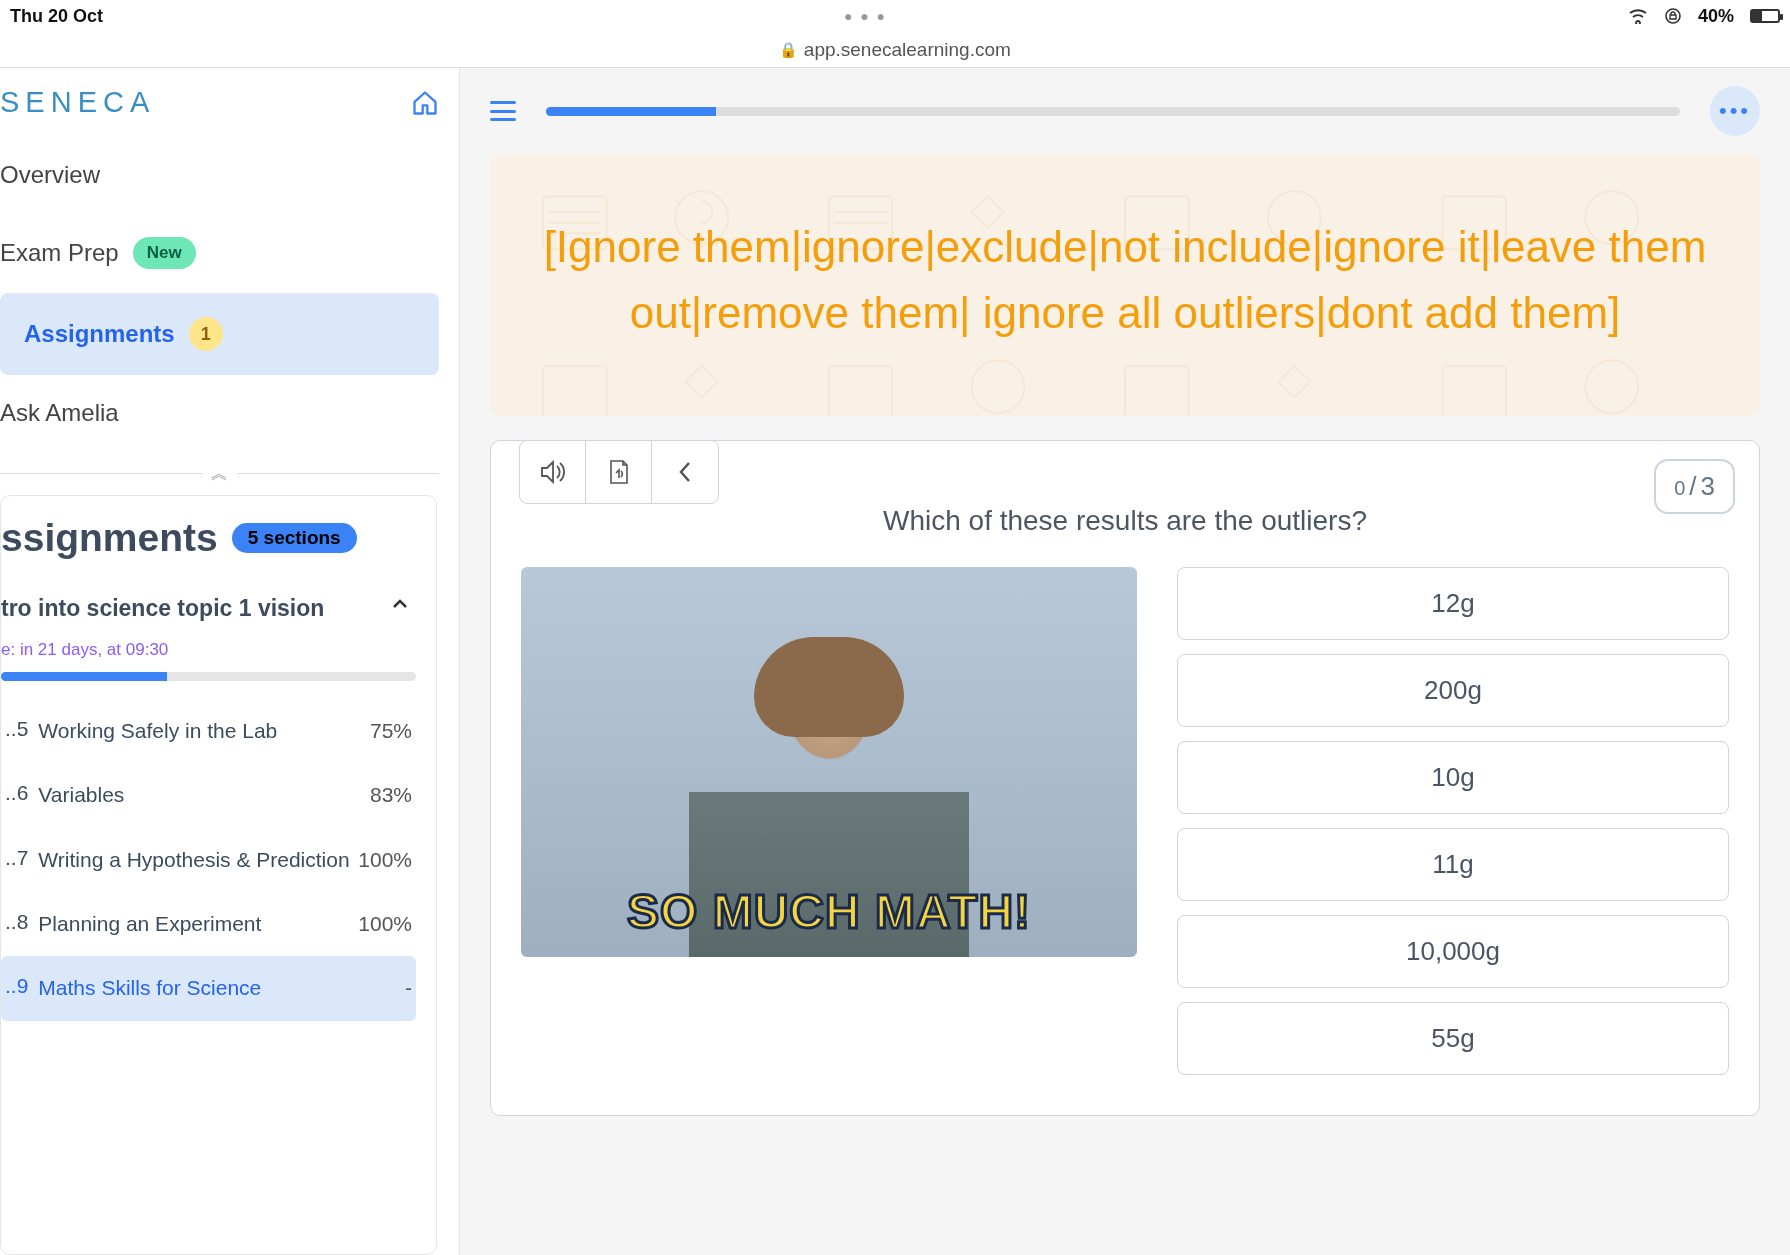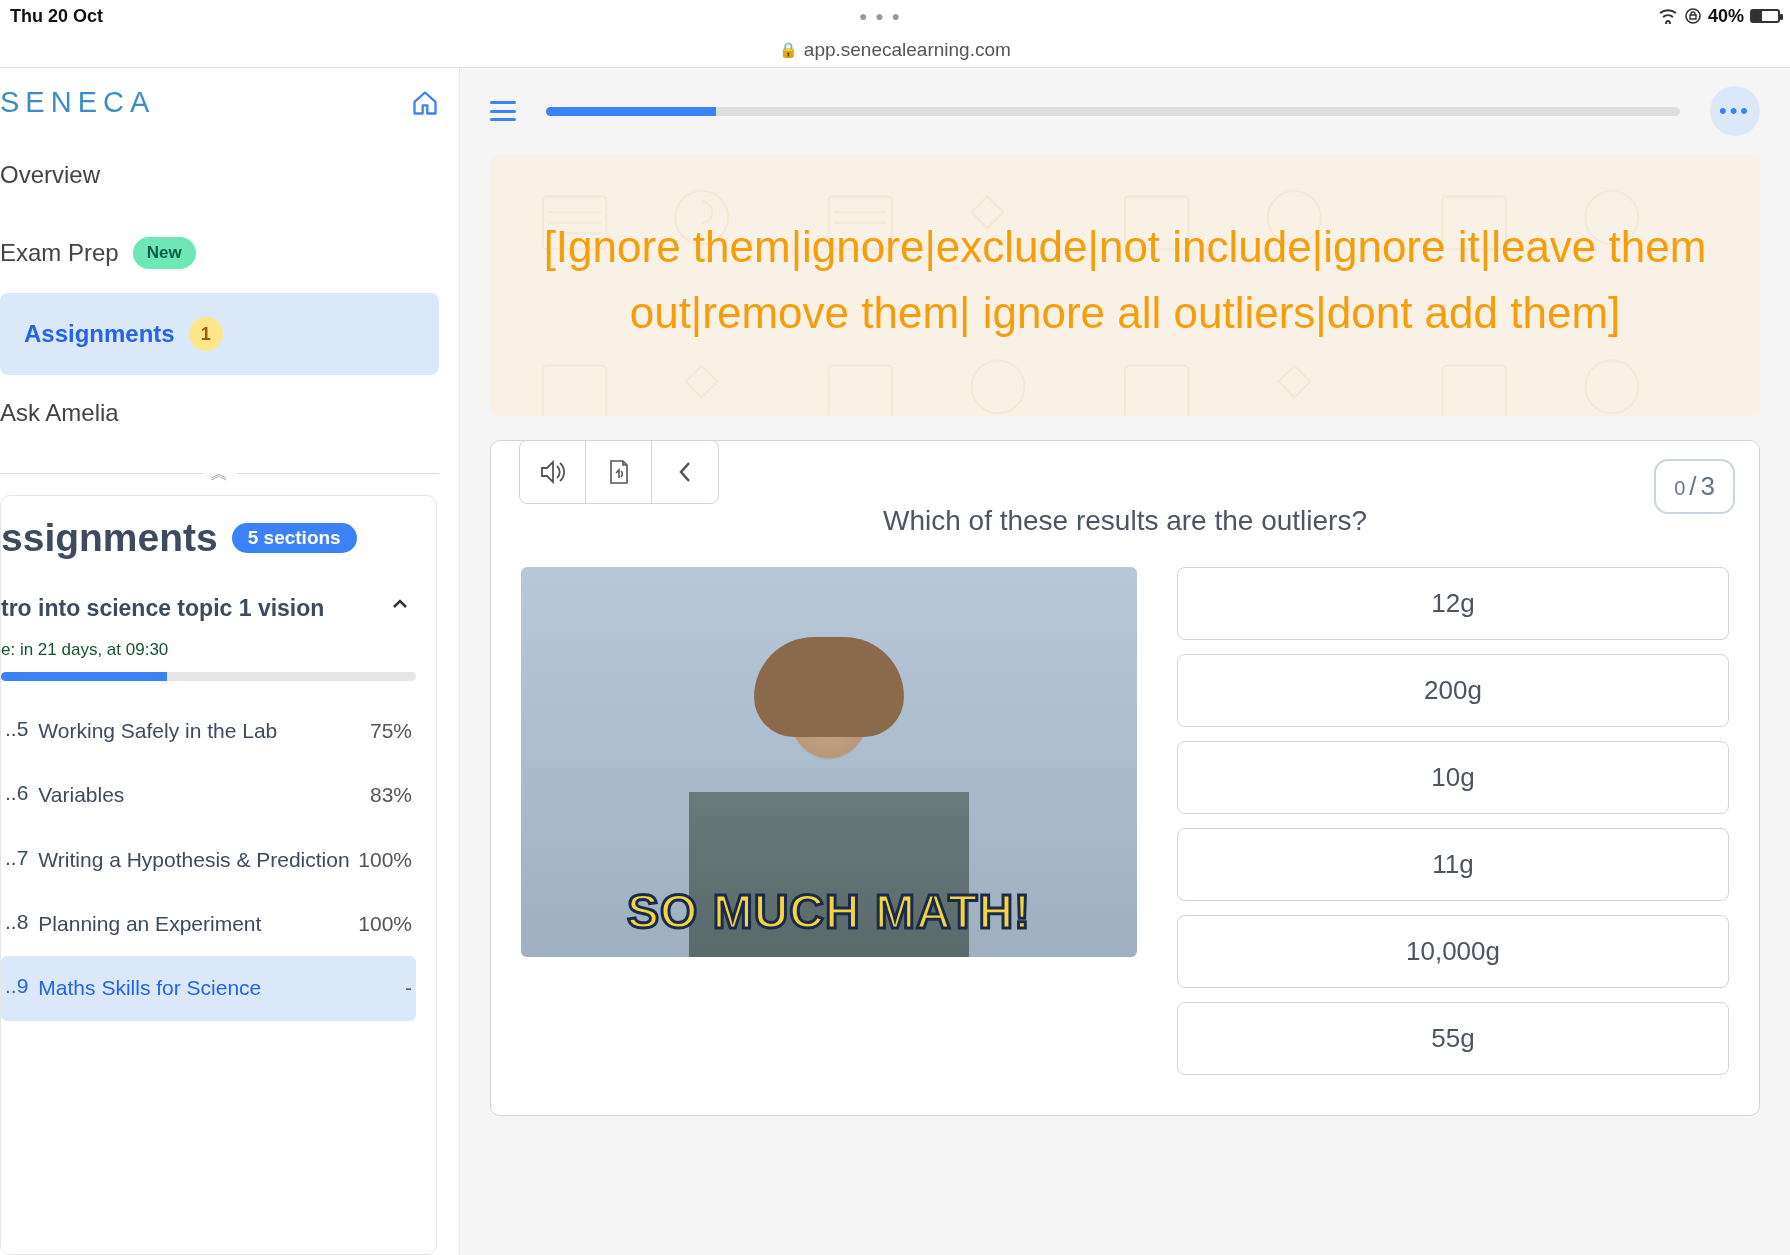--- a/index.html
+++ b/index.html
@@ -3,21 +3,21 @@
 <meta charset="utf-8">
 <style>
 * { margin: 0; padding: 0; box-sizing: border-box; }
 body { font-family: -apple-system, BlinkMacSystemFont, 'Segoe UI', sans-serif; background: #fff; width: 1790px; height: 1255px; overflow: hidden; }
 
 
 .status-bar { height: 32px; display: flex; align-items: center; justify-content: space-between; padding: 0 10px; font-size: 18px; font-weight: 600; color: #111; }
 .status-center { display: flex; align-items: center; gap: 8px; }
 .dots { color: #999; font-size: 14px; letter-spacing: 2px; }
 .url-line { display: flex; align-items: center; gap: 6px; color: #555; font-size: 19px; font-weight: 400; }
-.status-right { display: flex; align-items: center; gap: 6px; }
+.status-right { display: flex; align-items: center; gap: 16px; }
 .battery-box { width: 30px; height: 14px; border: 2px solid #333; border-radius: 3px; position: relative; }
 .battery-fill { width: 40%; height: 100%; background: #333; }
 .battery-tip { position: absolute; right: -5px; top: 3px; width: 3px; height: 6px; background: #333; border-radius: 1px; }
 
 .url-row { height: 35px; display: flex; align-items: center; justify-content: center; }
 .lock-icon { font-size: 15px; color: #777; }
 
 
 .app { display: flex; height: calc(1255px - 67px); border-top: 1px solid #ddd; }
 
@@ -33,25 +33,25 @@
 .badge-new { background: #6ee7b7; color: #065f46; font-size: 17px; font-weight: 600; padding: 6px 14px; border-radius: 18px; }
 .badge-count { background: #fde68a; color: #92610e; font-size: 18px; font-weight: 600; width: 34px; height: 34px; border-radius: 50%; display: flex; align-items: center; justify-content: center; }
 
 .divider-row { display: flex; align-items: center; padding: 10px 20px 10px 0; }
 .divider-line { flex: 1; height: 1px; background: #ddd; }
 .chev-up { color: #aaa; font-size: 18px; padding: 0 8px; }
 
 .panel { border: 1px solid #e5e5e5; border-radius: 10px; margin-right: 22px; padding: 20px 20px 0 0; overflow: hidden; flex: 1; }
 .panel-header { display: flex; align-items: center; gap: 14px; padding-bottom: 14px; }
 .panel-title { font-size: 39px; font-weight: 700; color: #3c4b5e; }
-.sections-badge { background: #3b82f6; color: #ffffff; font-size: 19px; font-weight: 600; padding: 4px 16px; border-radius: 20px; }
+.sections-badge { background: #3b82f6; color: #000000; font-size: 19px; font-weight: 600; padding: 4px 16px; border-radius: 20px; }
 
 .topic-row { display: flex; justify-content: space-between; align-items: flex-start; padding: 20px 6px 6px 0; }
 .topic-title { font-size: 23px; font-weight: 600; color: #3c4b5e; line-height: 1.3; }
-.topic-due { font-size: 17px; color: #14532d; padding: 10px 0 12px 0; }
+.topic-due { font-size: 17px; color: #8b5cf6; padding: 10px 0 12px 0; }
 .topic-progress { height: 9px; background: #e5e5e5; border-radius: 5px; overflow: hidden; margin-bottom: 18px; }
 .topic-progress-fill { height: 100%; background: #3b82f6; width: 40%; }
 
 .subtopic { display: flex; justify-content: space-between; align-items: center; padding: 18px 4px; font-size: 21px; color: #3c4b5e; }
 .subtopic.active { background: #dbe8f9; color: #2563eb; border-radius: 6px; }
 .subtopic .left { display: flex; gap: 10px; flex: 1; }
 .subtopic .num { flex-shrink: 0; }
 .subtopic .name { line-height: 1.35; }
 .subtopic .pct { font-weight: 500; color: #555; }
 

